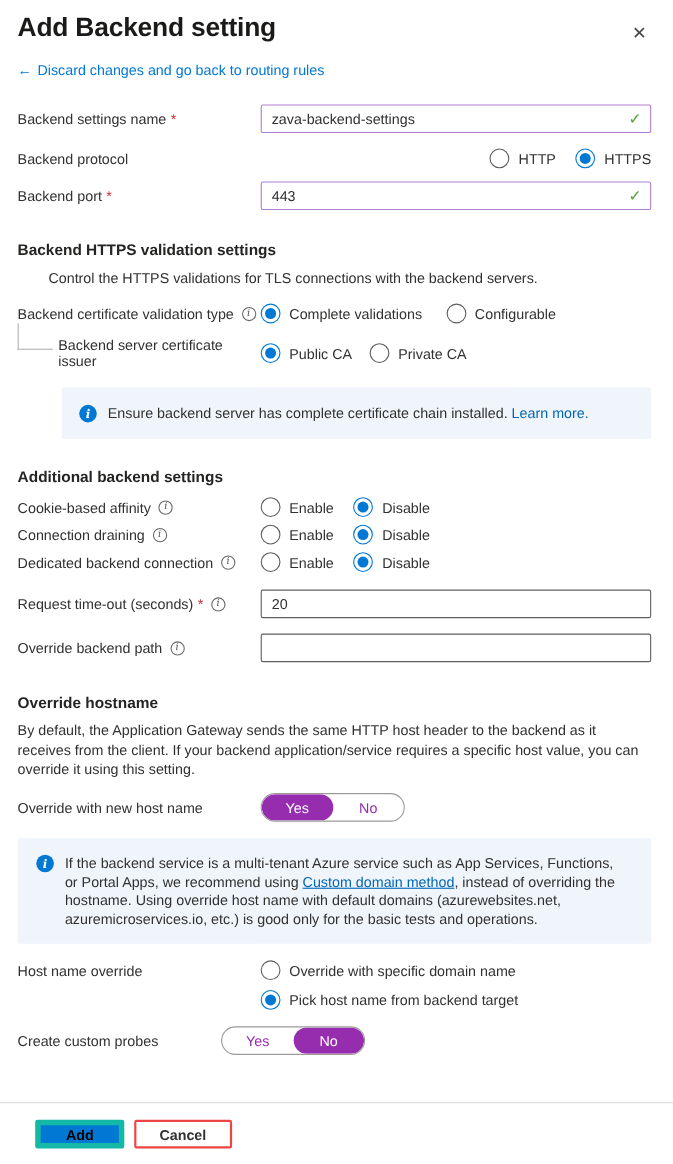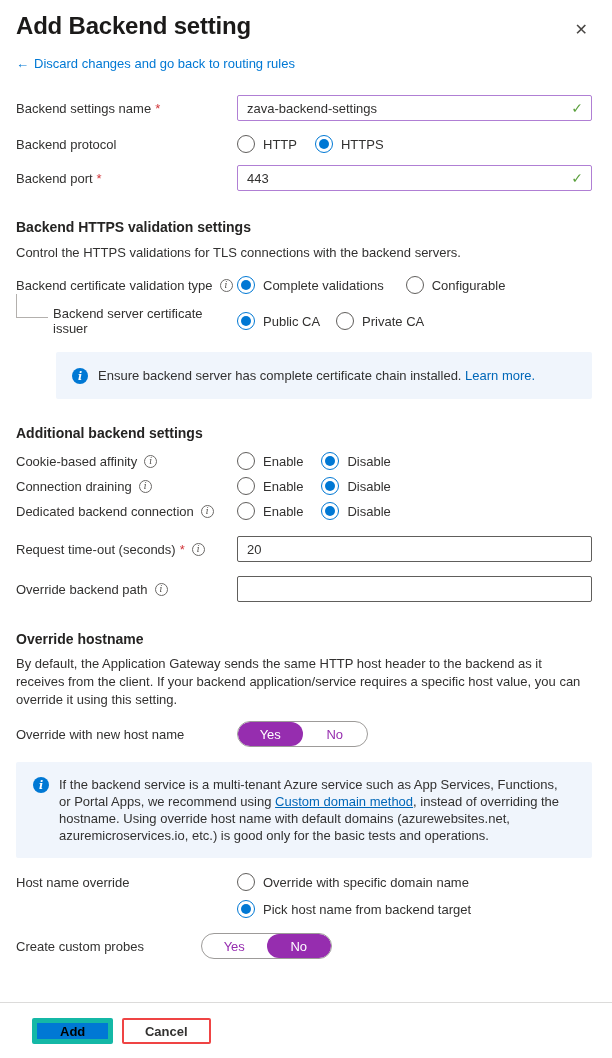--- a/index.html
+++ b/index.html
@@ -96,21 +96,21 @@
     position: absolute; left: 0; right: 0; bottom: 0; height: 56px;
     border-top: 1px solid #dcdbda; background: #fff; padding: 15px 0 0 32px;
   }
   .btn { height: 26px; border-radius: 2px; font-family: "Liberation Sans", sans-serif; font-size: 13px; cursor: pointer; }
   .btn-primary { background: #0078d4; color: #000000; border: 5px solid #14b8a6; font-weight: 600; padding: 0 23px; }
   .btn-secondary { background: #fff; color: #323130; border: 2px solid #ef4444; font-weight: 600; padding: 0 21px; margin-left: 5px; }
 
   
   .mt24 { margin-top: 24px; } .mt16 { margin-top: 16px; } .mt15 { margin-top: 15px; }
   .mt14 { margin-top: 14px; } .mt12 { margin-top: 12px; } .mt11 { margin-top: 11px; }
-  .mt9  { margin-top: 9px; }  .mt7  { margin-top: 7px; }  .mt28 { margin-top: 28px; }
+  .mt9  { margin-top: 9px; margin-left: 28px; }  .mt7  { margin-top: 7px; }  .mt28 { margin-top: 28px; }
   .mt29 { margin-top: 29px; } .mt26 { margin-top: 26px; } .mt8 { margin-top: 8px; }
   .probes-label { width: 185px; }
 </style>
 </head>
 <body>
 
 <div class="panel">
 
   <div class="title">Add Backend setting</div>
   <div class="close-btn">✕</div>
@@ -130,21 +130,21 @@
       <div class="input-wrap edited">
         <input class="text-input" type="text" value="zava-backend-settings" style="">
         <span class="valid-check">✓</span>
       </div>
     </div>
   </div>
 
   
   <div class="row mt14">
     <div class="label">Backend protocol</div>
-    <div class="ctrl radio-group" style="gap:18px;">
+    <div class="ctrl radio-group" style="gap:18px;justify-content:flex-end;">
       <span class="opt">
         <span class="radio">
             <span class="dot"></span>
           </span>
         <span>HTTP</span>
       </span>
       <span class="opt sel">
         <span class="radio">
             <span class="dot"></span>
           </span>

